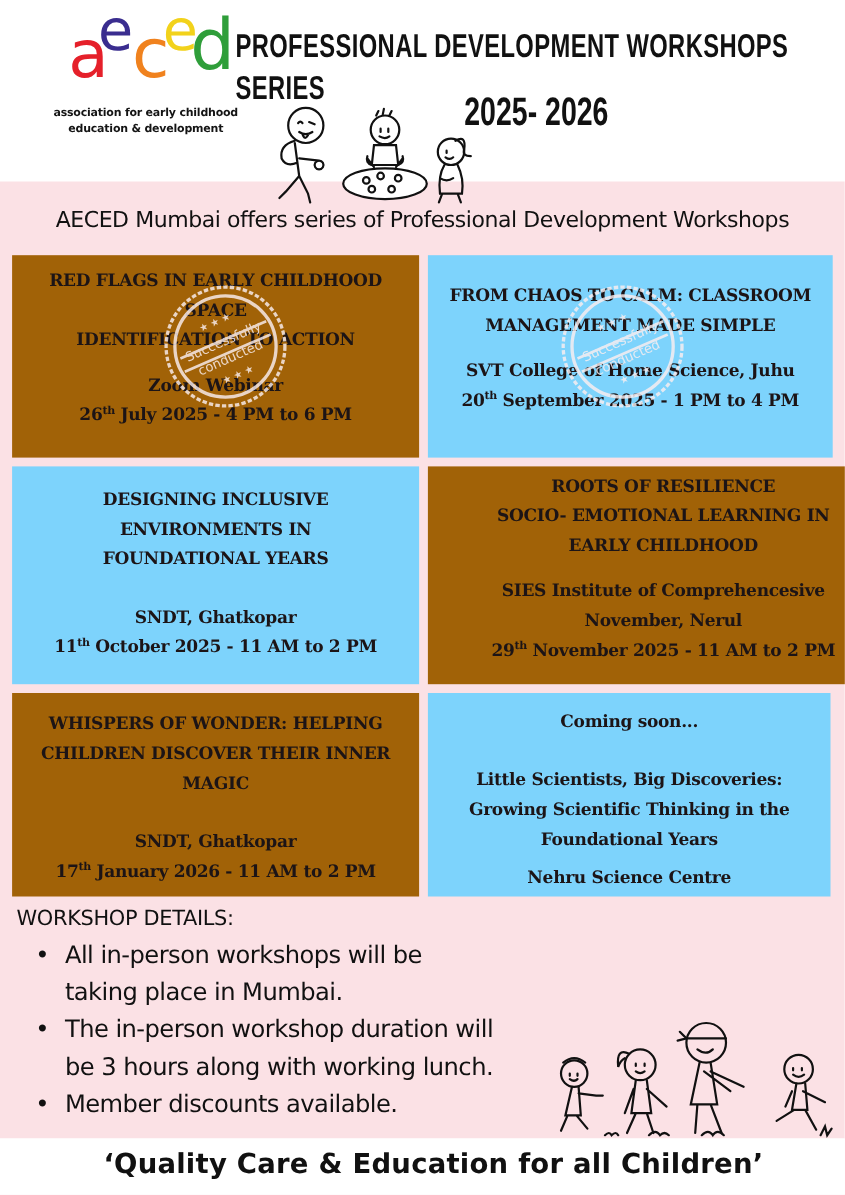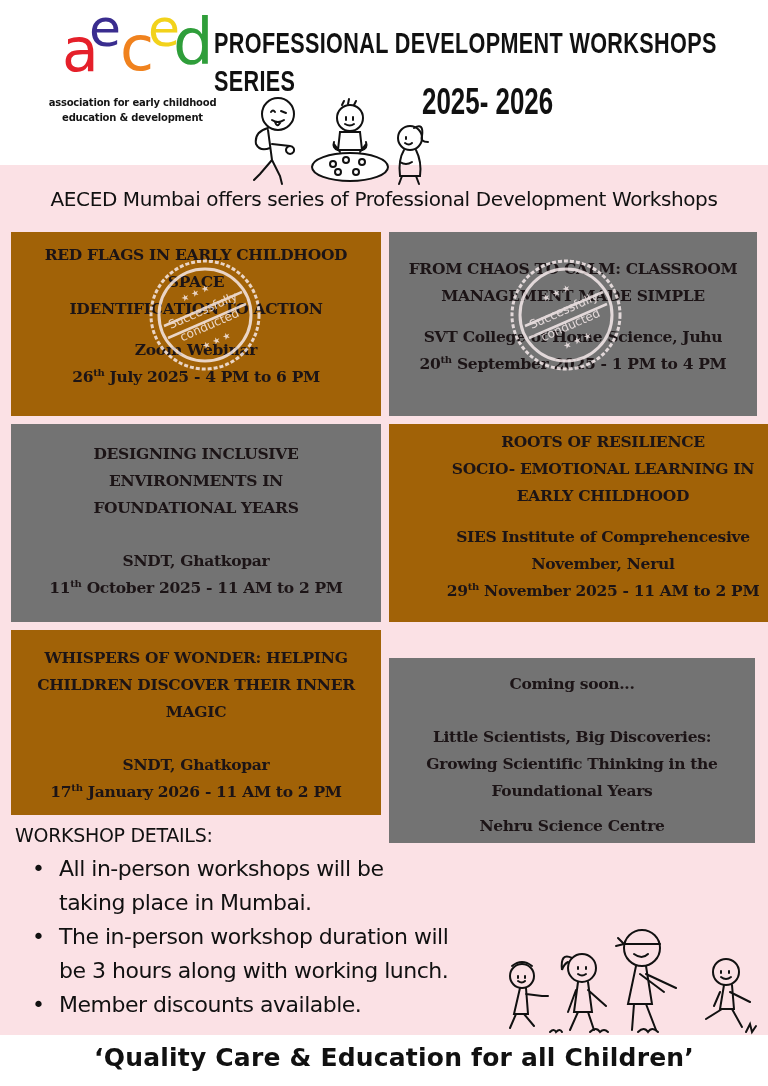--- a/index.html
+++ b/index.html
@@ -22,30 +22,30 @@
 
   
   .band { position: absolute; left: 0; top: 165px; width: 768px; height: 870px; background: #fbe1e5; }
   .intro { position: absolute; left: 0; top: 186px; width: 768px; text-align: center;
     font-family: "DejaVu Sans", sans-serif; font-size: 20px; line-height: 26px; color: #111; letter-spacing: -0.4px; z-index: 2; }
 
   
   .card { position: absolute; text-align: center; font-family: "DejaVu Serif", serif; font-weight: bold;
     color: #1c1416; font-size: 15.5px; line-height: 27px; z-index: 2; letter-spacing: -0.3px; }
   .card.pink { background: #a16207; }
-  .card.purple { background: #737373; }
+  .card.purple { background: #7dd3fc; }
   .card .title { display: block; }
   .card .gap { display: block; height: 14px; }
   .card sup { font-size: 10px; vertical-align: 6px; line-height: 0; }
   .c1 { left: 11px; top: 232px; width: 370px; height: 184px; padding-top: 9px; }
   .c2 { left: 389px; top: 232px; width: 368px; height: 184px; padding-top: 23px; }
   .c3 { left: 11px; top: 424px; width: 370px; height: 198px; padding-top: 16px; }
   .c4 { left: 389px; top: 424px; width: 428px; height: 198px; padding-top: 4px; }
   .c5 { left: 11px; top: 630px; width: 370px; height: 185px; padding-top: 14px; }
-  .c6 { left: 389px; top: 630px; width: 366px; height: 185px; padding-top: 12px; margin-top: 28px; }
+  .c6 { left: 389px; top: 630px; width: 366px; height: 185px; padding-top: 12px; }
   .c6 .gap-s { display: block; height: 8px; }
 
   .stamp { position: absolute; width: 118px; height: 118px; z-index: 3; opacity: 0.82; }
 
   
   .details-head { position: absolute; left: 15px; top: 822px; font-family: "DejaVu Sans", sans-serif;
     font-size: 19px; line-height: 26px; color: #111; z-index: 2; letter-spacing: -0.3px; }
   .details-list { position: absolute; left: 32px; top: 852px; width: 500px; list-style: none; z-index: 2; }
   .details-list li { position: relative; padding-left: 27px; font-family: "DejaVu Sans", sans-serif;
     font-size: 22px; line-height: 34px; color: #111; letter-spacing: -0.5px; }

